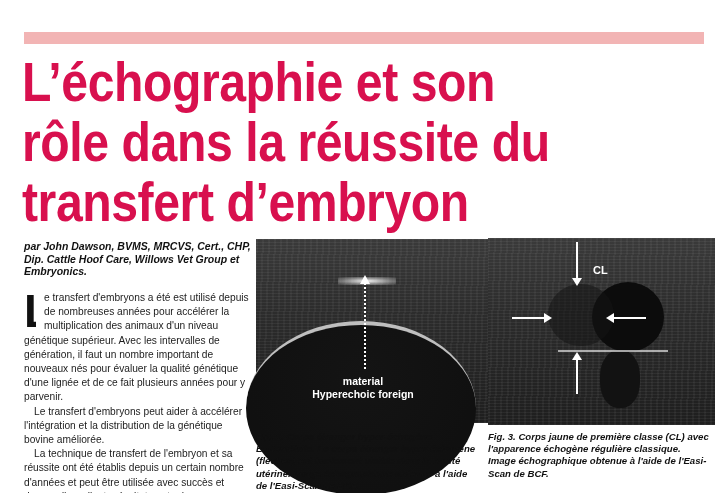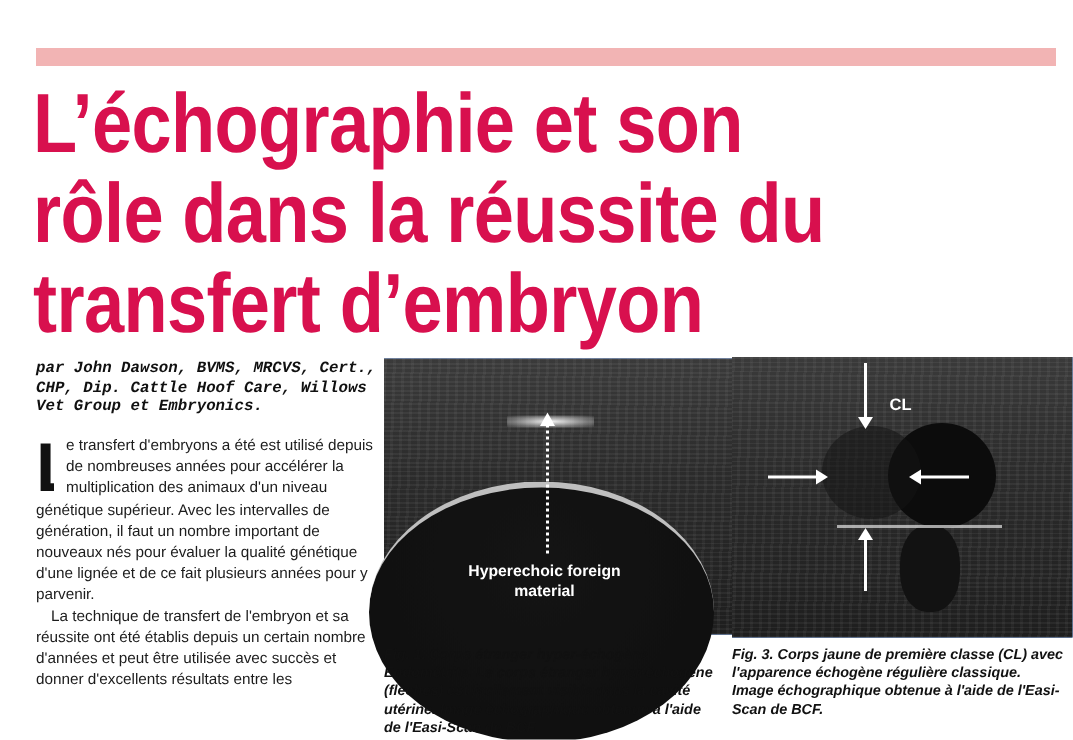--- a/index.html
+++ b/index.html
@@ -14,21 +14,21 @@
   .title {
     position: absolute; left: 22px; top: 52px; width: 690px; margin: 0;
     font-family: "Liberation Sans", sans-serif; font-weight: 700;
     font-size: 56px; line-height: 60px; color: #d8104e;
     letter-spacing: -0.5px; transform: scaleX(0.86); transform-origin: left top;
     white-space: nowrap;
   }
   .title span { display: block; }
   .byline {
     position: absolute; left: 24px; top: 240px; width: 230px;
-    font-weight: 700; font-style: italic; font-size: 10.5px; line-height: 12.5px; color: #111; font-family: Liberation Mono, monospace;
+    font-weight: 700; font-style: italic; font-size: 10.5px; line-height: 12.5px; color: #111;
   }
   .body-text {
     position: absolute; left: 24px; top: 291px; width: 228px;
     font-size: 10.2px; line-height: 14.2px; color: #1c1c1c;
   }
   .body-text p { margin: 0; }
   .body-text p.indent { text-indent: 10px; }
   .dropcap {
     float: left; font-size: 46px; line-height: 40px; font-weight: 700;
     color: #111; margin: 0 8px 0 0; height: 42px; width: 12px; overflow: hidden;
@@ -114,33 +114,34 @@
   <span>rôle dans la réussite du</span>
   <span>transfert d’embryon</span>
 </h1>
 
 <div class="byline">par John Dawson, BVMS, MRCVS, Cert., CHP, Dip. Cattle Hoof Care, Willows Vet Group et Embryonics.</div>
 
 <div class="body-text">
   <p>
     <span class="dropcap">L</span><span>e transfert d'embryons a été est utilisé depuis de nombreuses années pour accélérer la multiplication des animaux d'un niveau génétique supérieur. Avec les intervalles de génération, il faut un nombre important de nouveaux nés pour évaluer la qualité génétique d'une lignée et de ce fait plusieurs années pour y parvenir.</span>
   </p>
+  <p class="indent">Le transfert d'embryons peut aider à accélérer l'intégration et la distribution de la génétique bovine améliorée.</p>
   <p class="indent">La technique de transfert de l'embryon et sa réussite ont été établis depuis un certain nombre d'années et peut être utilisée avec succès et donner d'excellents résultats entre les</p>
 
 </div>
 
 <div class="figure fig1">
   <div class="us-texture"></div>
   <div class="bright-spot"></div>
   <div class="arc"></div>
   <div class="dotted-arrow"></div>
   <div class="arrow-head"></div>
   <div class="label">
+    <div>material</div>
     <div>Hyperechoic foreign</div>
-    <div>material</div>
   </div>
 </div>
 
 <div class="figure fig2">
   <div class="us-texture"></div>
   <div class="dark-blob"></div>
   <div class="dark-blob2"></div>
   <div class="cl-body"></div>
   <div class="h-line"></div>
   <div class="arrow arr-down"></div>

